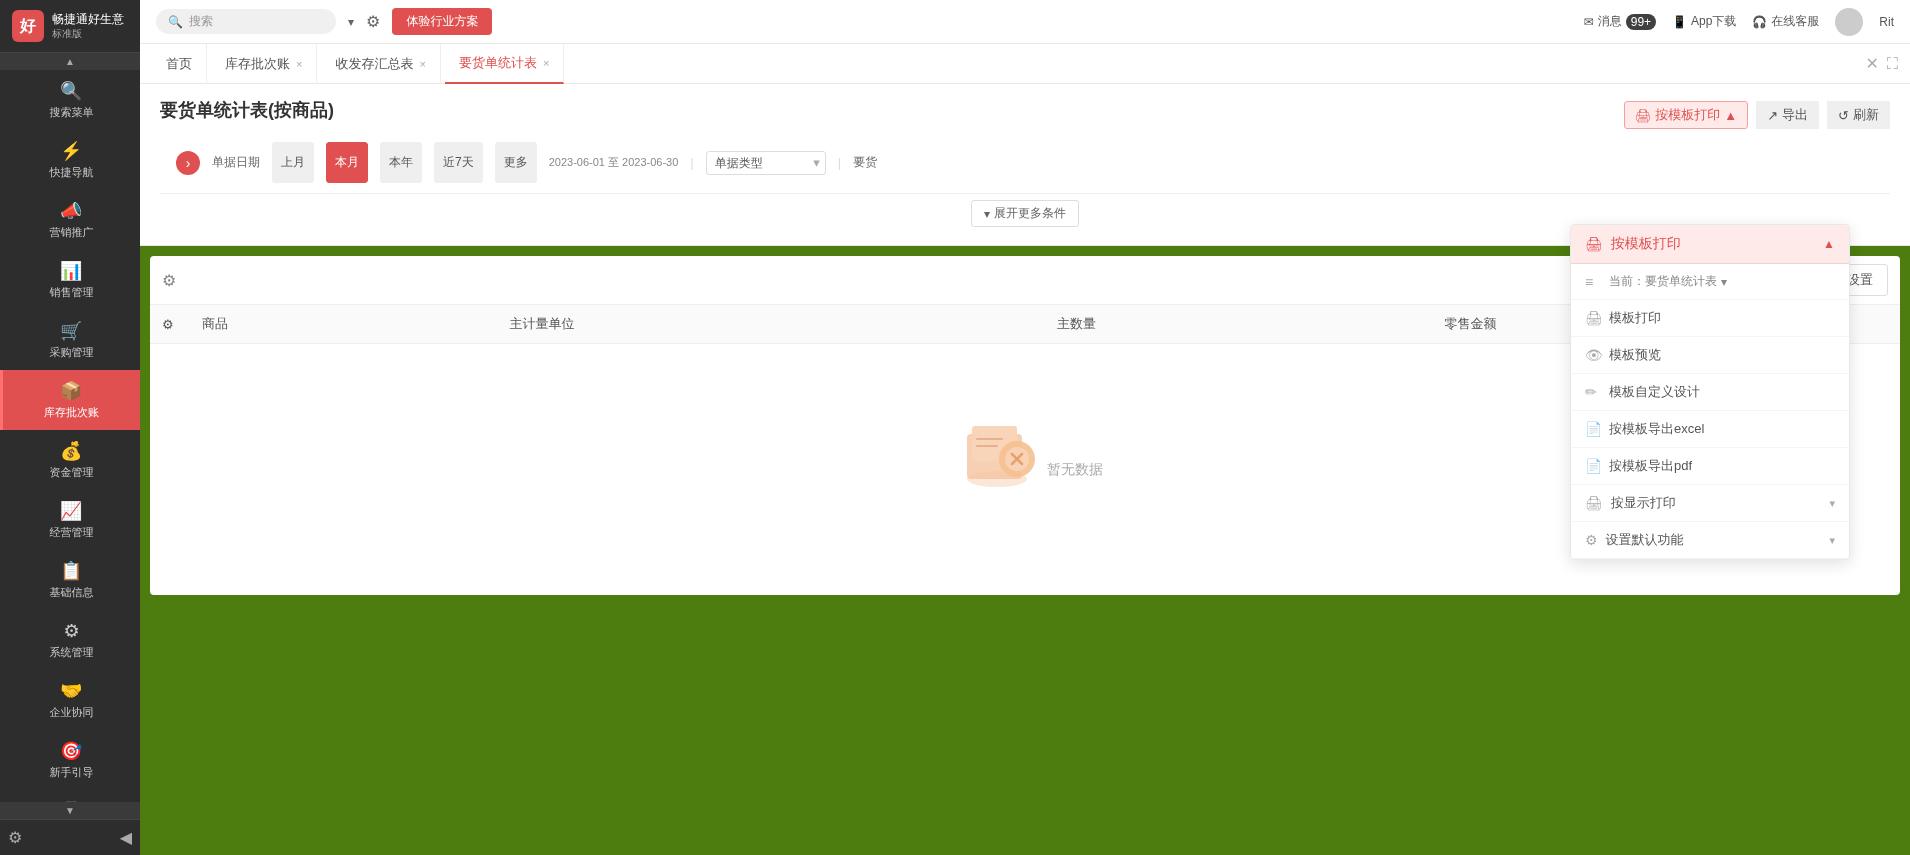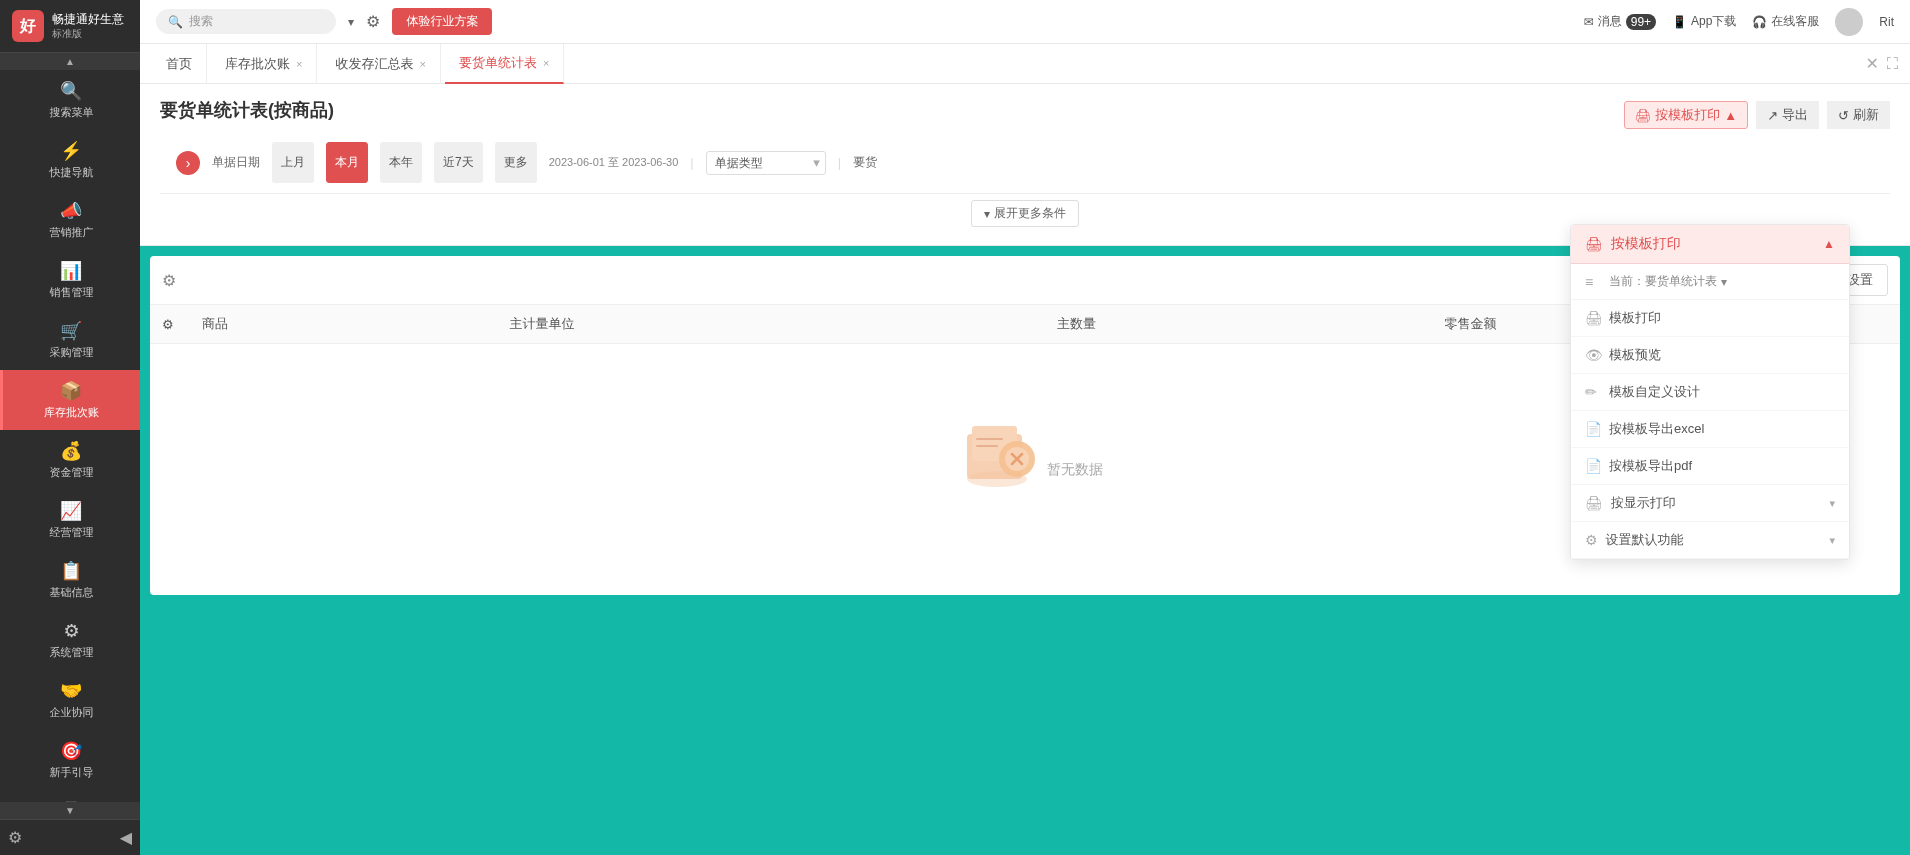--- a/index.html
+++ b/index.html
@@ -90,21 +90,21 @@
       font-size: 13px; color: #555; cursor: pointer; border-right: 1px solid #eee;
       white-space: nowrap;
     }
     .tab.active { background: #fff; color: #e05050; border-bottom: 2px solid #e05050; align-items: center; }
     .tab-close { margin-left: 6px; color: #aaa; font-size: 11px; cursor: pointer; }
     .tab-home { color: #555; }
     .tabs-right { margin-left: auto; display: flex; gap: 8px; align-items: center; }
     .tabs-window-btn { color: #aaa; font-size: 16px; cursor: pointer; }
 
     
-    .content { flex: 1; overflow-y: auto; padding: 0; position: relative; background: #14b8a6; }
+    .content { flex: 1; overflow-y: auto; padding: 0; position: relative; background: #4d7c0f; }
 
     
     .page-header {
       background: #fff; padding: 14px 20px 12px;
       border-bottom: 1px solid #e8e8e8;
     }
     .page-title { font-size: 18px; font-weight: bold; color: #333; margin-bottom: 10px; }
 
     
     .filter-bar {

